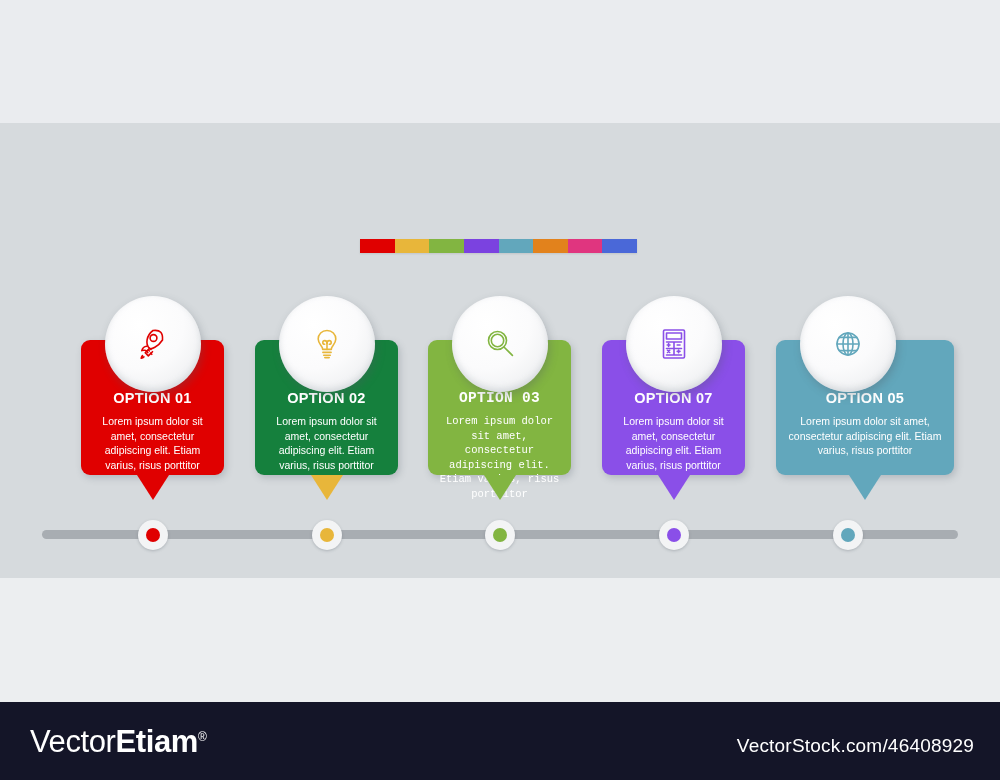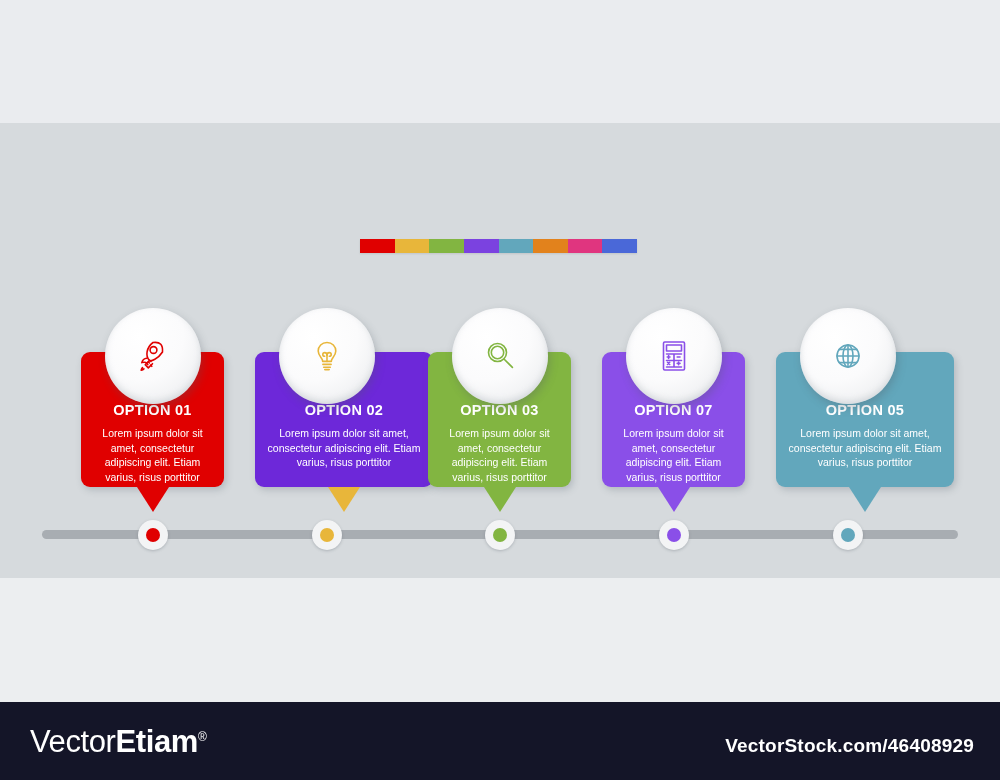--- a/index.html
+++ b/index.html
@@ -15,21 +15,21 @@
   .band-top{position:absolute;left:0;top:0;width:1000px;height:123px;background:#eaecef;}
   .band-mid{position:absolute;left:0;top:123px;width:1000px;height:455px;background:#d6dadd;}
   .band-bot{position:absolute;left:0;top:578px;width:1000px;height:124px;background:#eceef0;}
 
   
   .colorbar{position:absolute;top:239px;left:360px;width:277px;height:14px;display:flex;
             box-shadow:0 1px 2px rgba(0,0,0,.10);}
   .colorbar span{flex:1 1 0;height:100%;display:block;}
 
   
-  .cards{position:absolute;left:0;top:12px;width:964px;height:578px;}
+  .cards{position:absolute;left:0;top:0;width:964px;height:578px;}
   .card{position:absolute;width:143px;height:135px;border-radius:9px;
         box-shadow:2px 3px 7px rgba(90,100,110,.28);}
   .card .tail{position:absolute;left:50%;top:100%;transform:translateX(-50%);
         width:0;height:0;border-left:16px solid transparent;border-right:16px solid transparent;}
   .card .title{position:absolute;left:0;right:0;top:50px;text-align:center;
         color:#ffffff;font-size:14.5px;font-weight:bold;letter-spacing:.3px;}
   .card .desc{position:absolute;left:8px;right:8px;top:74px;text-align:center;
         color:#ffffff;font-size:10.5px;line-height:14.5px;}
 
   
@@ -46,21 +46,21 @@
         background:#f3f4f5;box-shadow:0 1px 3px rgba(80,90,100,.30);
         display:flex;align-items:center;justify-content:center;z-index:7;}
   .node i{display:block;width:14px;height:14px;border-radius:50%;}
 
   
   .footer{position:absolute;left:0;top:702px;width:1000px;height:78px;background:#141528;}
   .logo{position:absolute;left:30px;top:22px;color:#ffffff;font-size:31px;letter-spacing:-.4px;}
   .logo .thin{font-weight:300;}
   .logo .bold{font-weight:bold;}
   .logo sup{font-size:12px;vertical-align:super;}
-  .url{position:absolute;right:26px;top:33px;color:#ffffff;font-size:19px;letter-spacing:.2px;font-weight:bold;}
+  .url{position:absolute;right:26px;top:33px;color:#ffffff;font-size:19px;letter-spacing:.2px;}
 </style>
 </head>
 <body>
 
 <div class="stage">
 
   <div class="band-top"></div>
   <div class="band-mid"></div>
   <div class="band-bot"></div>
 
@@ -86,37 +86,37 @@
           <svg width="40" height="40" viewBox="0 0 40 40">
             <path fill="none" stroke="#e00000" stroke-width="1.6" stroke-linecap="round" stroke-linejoin="round" d="M16.5 24.5C12 20 13.5 11.5 20 6.5c7.5-1 10 2.5 9.5 9.5-4.5 7-11.5 9.5-13 8.5z"></path>
             <circle fill="none" stroke="#e00000" stroke-width="1.6" stroke-linecap="round" stroke-linejoin="round" cx="20.5" cy="14" r="3.4"></circle>
             <path fill="none" stroke="#e00000" stroke-width="1.6" stroke-linecap="round" stroke-linejoin="round" d="M16.4 24.6l-4.2 4.2 3.1 3.1 4.2-4.2"></path>
             <path fill="none" stroke="#e00000" stroke-width="1.6" stroke-linecap="round" stroke-linejoin="round" d="M13.6 27.4l1.2 1.2M15.2 25.8l1.2 1.2M16.8 24.2l1.2 1.2M17.6 29.1l1.2 1.2"></path>
             <path fill="none" stroke="#e00000" stroke-width="1.6" stroke-linecap="round" stroke-linejoin="round" d="M13.8 22.2c-2.6.2-4.3 1.6-5 4.4 2.8-.8 4.3-.2 4.9.6"></path>
             <path fill="none" stroke="#e00000" stroke-width="1.6" stroke-linecap="round" stroke-linejoin="round" d="M9.5 31.5c-.9.9-1.3 2.6-1.3 2.6s1.8-.3 2.7-1.2"></path>
           </svg>
         </span>
       </div>
-      <div class="card" style="left: 255px; top: 340px; background: #6d28d9; padding-left: 35px;">
+      <div class="card" style="left: 255px; top: 340px; background: #15803d;">
         <div class="title">OPTION 02</div>
         <div class="desc">Lorem ipsum dolor sit amet, consectetur  adipiscing  elit. Etiam varius, risus porttitor</div>
         <div class="tail" style="border-top: 25px solid rgb(232, 182, 58);"></div>
       </div>
       <div class="bubble" style="left: 278.5px; top: 296px;">
         <span>
           <svg width="38" height="38" viewBox="0 0 38 38">
             <path fill="none" stroke="#e8b63a" stroke-width="1.6" stroke-linecap="round" stroke-linejoin="round" d="M19 5.5c-5.2 0-8.8 3.8-8.8 8.6 0 3.2 1.7 5.2 3.1 7 .9 1.2 1.4 2 1.4 3.3h8.6c0-1.3.5-2.1 1.4-3.3 1.4-1.8 3.1-3.8 3.1-7 0-4.8-3.6-8.6-8.8-8.6z"></path>
             <path fill="none" stroke="#e8b63a" stroke-width="1.6" stroke-linecap="round" stroke-linejoin="round" d="M14.9 27.4h8.2M15.7 30.2h6.6M16.8 32.6h4.4"></path>
             <path fill="none" stroke="#e8b63a" stroke-width="1.6" stroke-linecap="round" stroke-linejoin="round" d="M19 24.4v-6.2"></path>
             <path fill="none" stroke="#e8b63a" stroke-width="1.6" stroke-linecap="round" stroke-linejoin="round" d="M19 18.2c0-1.6-1-2.6-2.3-2.6-1.1 0-1.9.8-1.9 1.8 0 1.1.8 1.8 1.9 1.8"></path>
             <path fill="none" stroke="#e8b63a" stroke-width="1.6" stroke-linecap="round" stroke-linejoin="round" d="M19 18.2c0-1.6 1-2.6 2.3-2.6 1.1 0 1.9.8 1.9 1.8 0 1.1-.8 1.8-1.9 1.8"></path>
           </svg>
         </span>
       </div>
-      <div class="card" style="left: 428px; top: 340px; background: rgb(130, 181, 65);">
+      <div class="card" style="left: 428px; top: 340px; background: rgb(130, 181, 65); font-family: Liberation Mono, monospace;">
         <div class="title">OPTION 03</div>
         <div class="desc">Lorem ipsum dolor sit amet, consectetur  adipiscing  elit. Etiam varius, risus porttitor</div>
         <div class="tail" style="border-top: 25px solid rgb(130, 181, 65);"></div>
       </div>
       <div class="bubble" style="left: 451.5px; top: 296px;">
         <span>
           <svg width="38" height="38" viewBox="0 0 38 38">
             <circle fill="none" stroke="#82b541" stroke-width="1.6" stroke-linecap="round" stroke-linejoin="round" cx="16.5" cy="15.5" r="9"></circle>
             <circle fill="none" stroke="#82b541" stroke-width="1.6" stroke-linecap="round" stroke-linejoin="round" cx="16.5" cy="15.5" r="6.2"></circle>
             <path fill="none" stroke="#82b541" stroke-width="1.6" stroke-linecap="round" stroke-linejoin="round" d="M23.2 22.2l8.2 8.2"></path>

